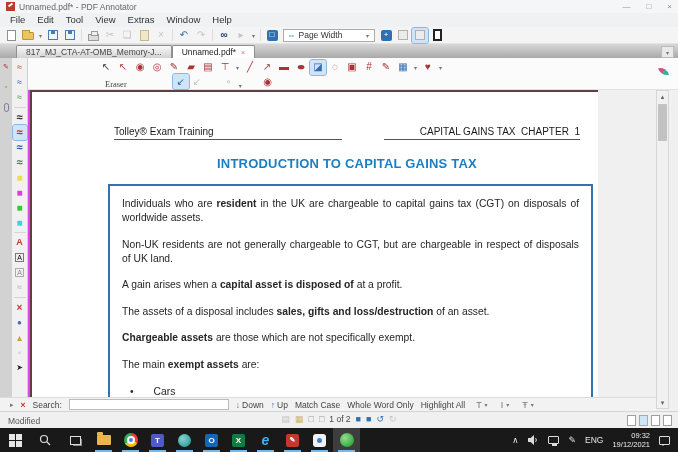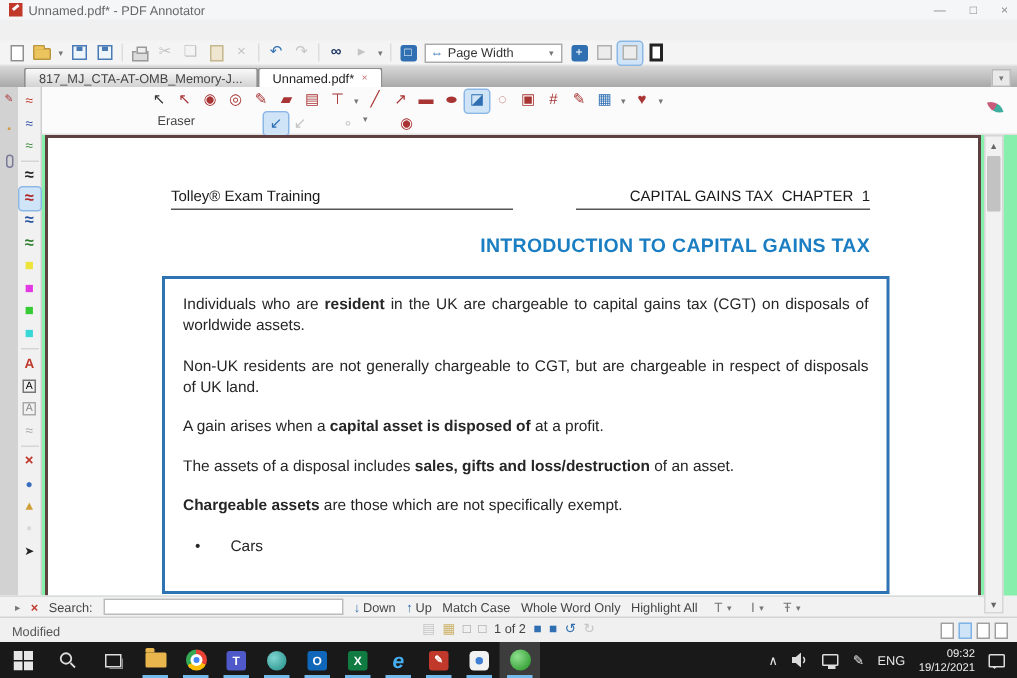--- a/index.html
+++ b/index.html
@@ -56,21 +56,21 @@
   .tab.inactive{background:linear-gradient(#fafafa,#d2d2d2);color:#444;}
   .tab.active{background:#fff;color:#222;}
   .tabclose{color:#c77;font-size:7px;}
   .tablist{margin-left:auto;margin-right:4px;width:13px;height:12px;background:#e9e9e9;
            border:1px solid #bbb;display:flex;align-items:center;justify-content:center;}
 
   
   #annotbar{position:absolute;top:58px;left:28px;right:0;height:32px;background:#fbfbfb;
             border-bottom:1px solid #e2e2e2;}
   #annotrow1{position:absolute;left:70px;top:1px;height:16px;display:flex;align-items:center;gap:1px;}
-  #annotrow2{position:absolute;left:77px;top:17px;height:14px;display:flex;align-items:flex-start;font-size:8.5px;color:#444;}
+  #annotrow2{position:absolute;left:77px;top:17px;height:14px;display:flex;align-items:flex-end;font-size:8.5px;color:#444;font-family:Liberation Serif, serif;}
   .ell{transform:scaleX(1.6);}
   .feather{position:absolute;right:10px;top:9px;width:9px;height:9px;
            background:linear-gradient(135deg,#c75b7a 50%,#3fae9e 50%);border-radius:0 100% 0 100%;
            transform:rotate(-15deg);}
 
   
   #leftstrip{position:absolute;top:58px;left:0;width:12px;bottom:55px;background:#d2d2d2;
              display:flex;flex-direction:column;align-items:center;padding-top:5px;gap:13px;}
   #leftstrip .si{font-size:7px;line-height:1;}
   .clipmini{width:5px;height:9px;border:1px solid #7a7a9a;border-radius:3px;}
@@ -81,27 +81,27 @@
   .pthin{font-size:9px;font-weight:400;}
   .pthick{font-size:11px;font-weight:800;}
   .pdiv{width:12px;height:1px;background:#d5d5d5;margin:2px 0;flex:0 0 auto;}
   .boxA{border:1px solid #777;font-size:7px;width:9px;height:9px;display:flex;align-items:center;justify-content:center;}
   .c-red{color:#c0392b}.c-blue{color:#2e4fa3}.c-green{color:#3f8f3f}.c-black{color:#222}
   .c-red2{color:#b02222}.c-blue2{color:#224f9e}.c-green2{color:#2f7f2f}
   .c-yel{color:#ece43a}.c-mag{color:#e23ae2}.c-grn{color:#35cb35}.c-cyn{color:#38d8d8}
   .c-gray{color:#aaa}.c-dot{color:#3a6ebf;font-size:8px}.c-gold{color:#cfa03a}.c-faint{color:#d8d8d8}
 
   
-  #docarea{position:absolute;top:90px;left:28px;width:650px;height:307px;background:#86efac;overflow:hidden;}
+  #docarea{position:absolute;top:90px;left:28px;width:570px;height:307px;background:#d946ef;overflow:hidden;}
   .page{position:absolute;left:2px;top:0;width:624px;height:430px;background:#fff;
         border:2px solid #5e4040;padding:34px 72px 0 82px;}
   .dochead{display:flex;justify-content:space-between;font-size:10px;color:#1a1a1a;}
   .dochead .hl{width:228px;border-bottom:1px solid #555;padding-bottom:2px;}
   .dochead .hr{width:196px;border-bottom:1px solid #555;padding-bottom:2px;text-align:right;}
-  .doctitle{margin-top:16px;text-align:right;color:#1c7ec2;font-weight:bold;font-size:13px;letter-spacing:0.2px;}
+  .doctitle{margin-top:16px;text-align:center;color:#1c7ec2;font-weight:bold;font-size:13px;letter-spacing:0.2px;}
   .bluebox2{margin-top:13px;margin-left:-6px;width:485px;border:2px solid #2e74b5;padding:11px 12px 24px 12px;}
   .para{margin:0 0 12.5px 0;font-size:10.3px;line-height:14px;color:#262626;text-align:justify;}
   .para b{font-weight:700;}
   .bulletrow{display:flex;gap:20px;font-size:10.3px;color:#262626;margin-top:14px;padding-left:8px;}
 
   
   #vscroll{position:absolute;top:90px;left:656px;width:13px;height:319px;background:#f1f1f1;
            border:1px solid #d6d6d6;display:flex;flex-direction:column;align-items:center;}
   .scrbtn{height:11px;display:flex;align-items:center;justify-content:center;font-size:7px;color:#666;width:100%;}
   .scrthumb{width:9px;height:37px;background:#c2c2c2;border-radius:1px;margin-top:2px;}
@@ -161,20 +161,29 @@
   <div id="titlebar">
     <span class="applogo"></span>
     <span>Unnamed.pdf* - PDF Annotator</span>
     <span class="wincontrols">
       <span>—</span>
       <span>□</span>
       <span>×</span>
     </span>
   </div>
 
+  <div id="menubar">
+    <span class="menuitem">File</span>
+    <span class="menuitem">Edit</span>
+    <span class="menuitem">Tool</span>
+    <span class="menuitem">View</span>
+    <span class="menuitem">Extras</span>
+    <span class="menuitem">Window</span>
+    <span class="menuitem">Help</span>
+  </div>
 
   <div id="maintb">
     <span class="i">
         <span class="pgico"></span>
       </span>
     <span class="i">
         <span class="folderico"></span>
       </span>
     <span class="dd">▾</span>
     <span class="i">
@@ -312,20 +321,21 @@
         <span class="hl">Tolley® Exam Training</span>
         <span class="hr">CAPITAL GAINS TAX&nbsp; CHAPTER&nbsp; 1</span>
       </div>
       <div class="doctitle">INTRODUCTION TO CAPITAL GAINS TAX</div>
       <div class="bluebox2">
         <p class="para"><span>Individuals who are </span><b>resident</b><span> in the UK are chargeable to capital gains tax (CGT) on disposals of worldwide assets.</span></p>
         <p class="para"><span>Non-UK residents are not generally chargeable to CGT, but are chargeable in respect of disposals of UK land.</span><b></b><span></span></p>
         <p class="para"><span>A gain arises when a </span><b>capital asset is disposed of</b><span> at a profit.</span></p>
         <p class="para"><span>The assets of a disposal includes </span><b>sales, gifts and loss/destruction</b><span> of an asset.</span></p>
         <p class="para"><span></span><b>Chargeable assets</b><span> are those which are not specifically exempt.</span></p>
+        <p class="para" style="margin-bottom:0;"><span>The main </span><b>exempt assets</b><span> are:</span></p>
         <div class="bulletrow">
           <span>•</span>
           <span>Cars</span>
         </div>
       </div>
     </div>
   </div>
 
   <div id="vscroll">
     <span class="scrbtn">▴</span>

